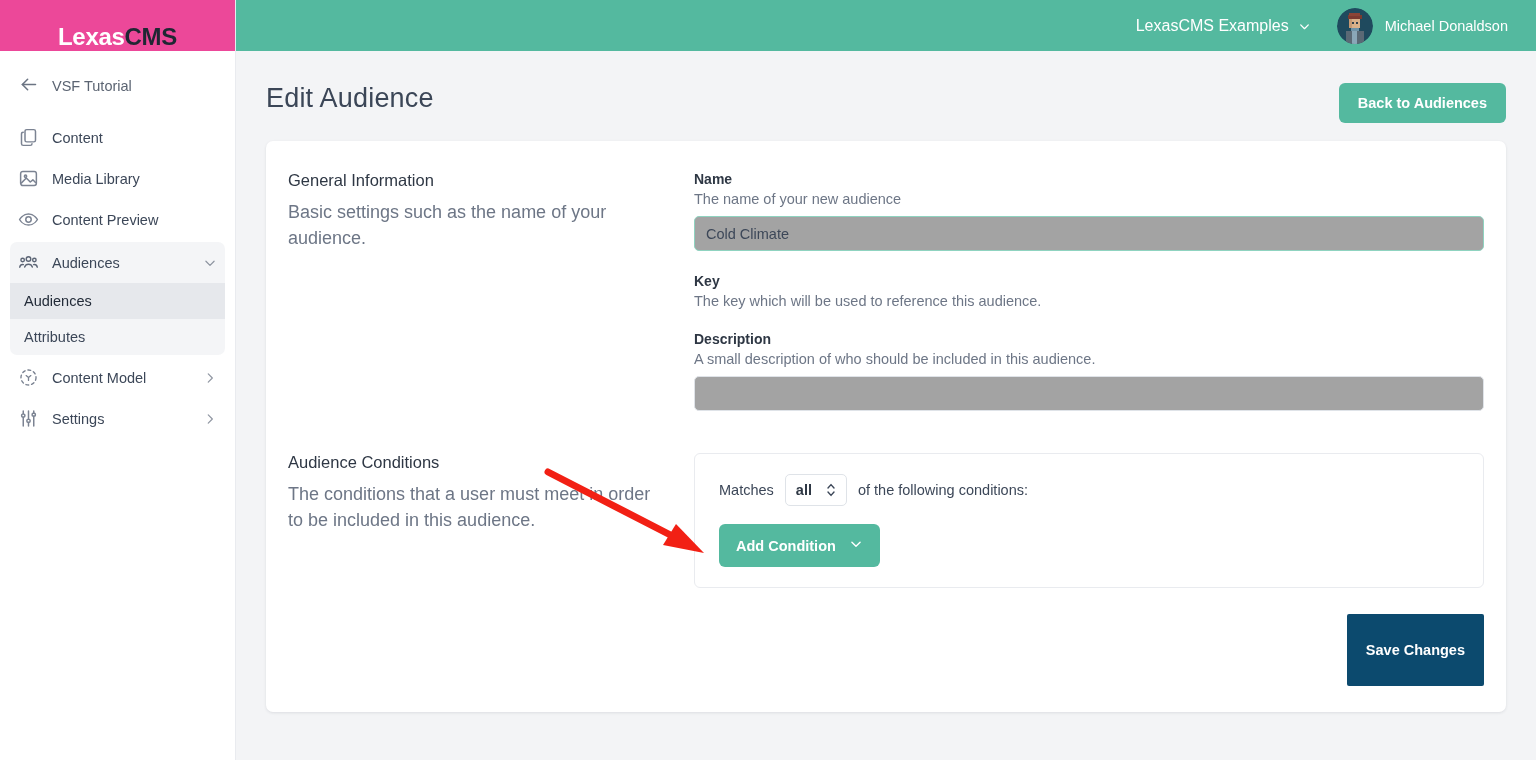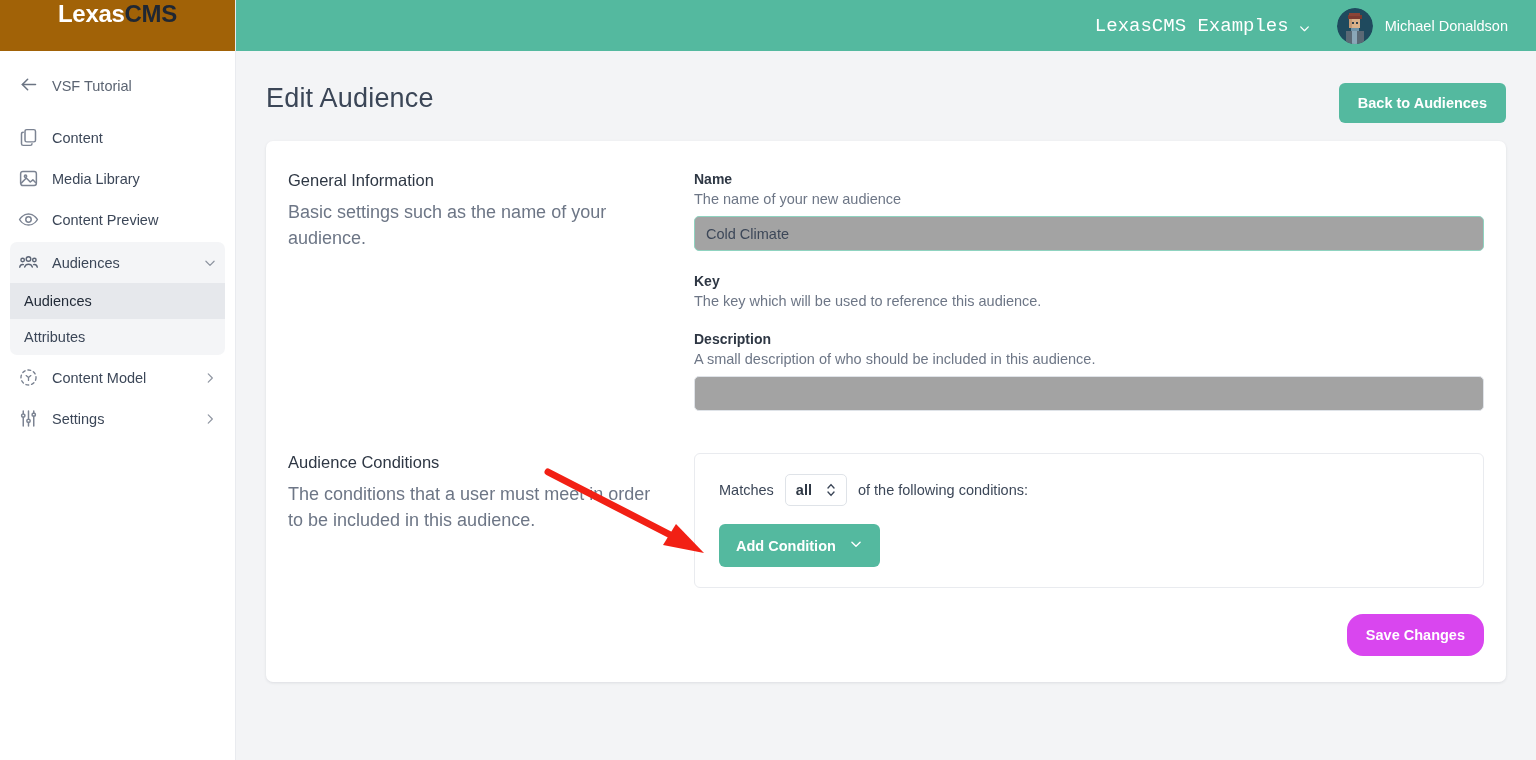--- a/index.html
+++ b/index.html
@@ -14,22 +14,22 @@
   
   .sidebar {
     width: 236px; height: 760px;
     background: #ffffff;
     border-right: 1px solid #e9ebef;
     display: flex; flex-direction: column;
     flex: 0 0 236px;
   }
   .logo {
     height: 51px; flex: 0 0 51px;
-    background: #a16207;
-    display: flex; align-items: flex-start; justify-content: center;
+    background: #ec4899;
+    display: flex; align-items: flex-end; justify-content: center;
     font-size: 24px; font-weight: bold; letter-spacing: -0.3px;
   }
   .logo .lx { color: #ffffff; }
   .logo .cms { color: #1f2733; }
 
   .nav { padding: 14px 10px 0 10px; }
   .nav-back {
     display: flex; align-items: center; gap: 13px;
     padding: 9px 8px; margin-bottom: 10px;
     color: #5b6472; font-size: 14.5px; border-radius: 6px;
@@ -55,21 +55,21 @@
   
   .main { flex: 1 1 auto; height: 760px; display: flex; flex-direction: column; min-width: 0; }
   .topbar {
     height: 51px; flex: 0 0 51px;
     background: #54b99f;
     display: flex; align-items: center; justify-content: flex-end;
     padding-right: 28px; gap: 26px;
   }
   .org {
     display: flex; align-items: center; gap: 9px;
-    color: #ffffff; font-size: 19px; font-family: Liberation Mono, monospace;
+    color: #ffffff; font-size: 16px;
   }
   .org .chev { width: 13px; height: 13px; }
   .user { display: flex; align-items: center; gap: 12px; color: #ffffff; font-size: 14.5px; }
   .avatar { width: 36px; height: 36px; border-radius: 50%; overflow: hidden; display: block; }
 
   .content { flex: 1 1 auto; overflow: hidden; padding: 0 30px; }
 
   .page-head {
     display: flex; align-items: flex-start; justify-content: space-between;
     padding: 32px 0 18px 0;
@@ -123,22 +123,22 @@
   .add-cond {
     margin-top: 18px;
     display: inline-flex; align-items: center; gap: 13px;
     background: #54b99f; color: #fff; border: none;
     padding: 13px 17px; border-radius: 6px;
     font-size: 14.5px; font-weight: bold;
     font-family: "Liberation Sans", sans-serif;
   }
   .save-row { display: flex; justify-content: flex-end; margin-top: 26px; }
   .btn-disabled {
-    background: #d946ef; color: #ffffff; border: none;
-    padding: 13px 19px; border-radius: 16px;
+    background: #0c4a6e; color: #ffffff; border: none;
+    padding: 28px 19px; border-radius: 2px;
     font-size: 14.5px; font-weight: bold;
     font-family: "Liberation Sans", sans-serif;
   }
 
   .arrow-overlay {
     position: absolute; left: 0; top: 0;
     width: 1536px; height: 760px;
     pointer-events: none;
   }
 </style>

